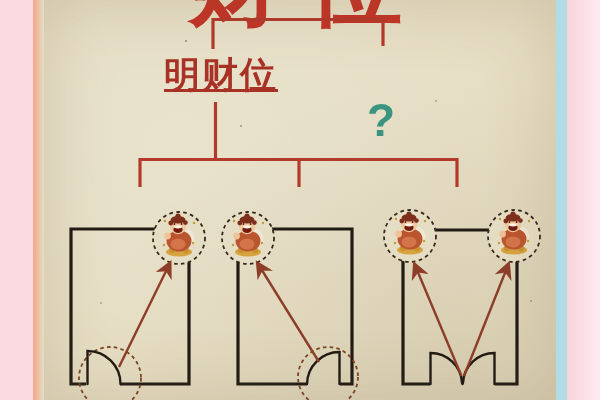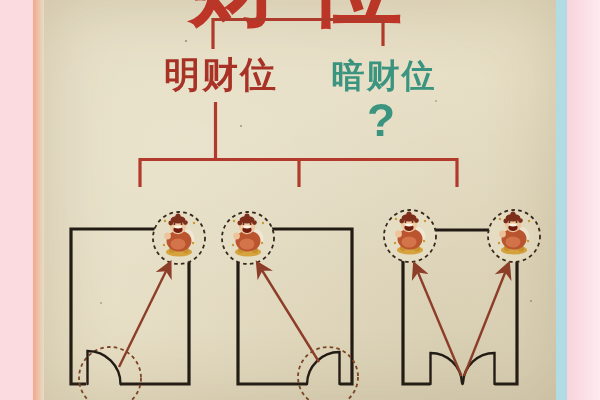--- a/index.html
+++ b/index.html
@@ -30,21 +30,21 @@
       345px 260px 0 rgba(90,75,45,.45), -85px 262px 0 rgba(90,75,45,.4),
       52px 338px 0 rgba(100,80,50,.35);}
   .gfx{position:absolute; left:0; top:0;}
   .title{
     position:absolute; left:308px; top:-64px; transform:translateX(-50%);
     font-family:"Liberation Serif","DejaVu Serif",serif; font-weight:700;
     font-size:94px; line-height:1; letter-spacing:26px; white-space:nowrap;
     color:var(--title-red);
   }
   .label{position:absolute; transform:translateX(-50%); white-space:nowrap;
-    font-family:"Liberation Serif","DejaVu Serif",serif; font-weight:700;}
+    font-family:"Liberation Serif","DejaVu Serif",serif; font-weight:700;text-decoration:underline;}
   .label-ming{left:221px; top:57px; font-size:36px; line-height:1; letter-spacing:2px; color:var(--label-red);}
   .label-an{left:384px; top:60px; font-size:33px; line-height:1; letter-spacing:2px; color:var(--teal);}
   .qmark{position:absolute; left:381px; top:97px; transform:translateX(-50%);
     font-weight:800; font-size:46px; line-height:1; color:var(--teal);}
   
   .red-line{stroke:var(--line-red); stroke-width:3.2; fill:none;}
   .wall{stroke:var(--wall-black); stroke-width:3.2; fill:none; stroke-linejoin:miter;}
   .door{stroke:var(--wall-black); stroke-width:2.4; fill:none; stroke-linecap:round;}
   .door-circle{fill:none; stroke:var(--dash-brown); stroke-width:1.8; stroke-dasharray:3.6 3.2;}
   .god-circle{fill:var(--background); stroke:var(--dash-dark); stroke-width:1.8; stroke-dasharray:3.6 3.4;}
@@ -56,21 +56,20 @@
 <div class="stage">
 
   <div class="band band-left-pink"></div>
   <div class="band band-salmon"></div>
   <div class="band band-blue"></div>
   <div class="band band-right-pink"></div>
   <div class="specks"></div>
 
   <div class="title">财位</div>
   <div class="label label-ming">明财位</div>
-  <div class="label label-an">暗财位</div>
   <div class="qmark">?</div>
 
   <svg class="gfx" width="600" height="400" viewBox="0 0 600 400">
     <defs>
       <marker id="ah" viewBox="0 0 8 8" refX="6.5" refY="4" markerWidth="7.5" markerHeight="7.5" orient="auto">
         <path d="M0 0 L8 4 L0 8 L2.4 4 Z" fill="#8d3e29"></path>
       </marker>
       <g id="god">
         <ellipse cx="0" cy="15" rx="13" ry="4.5" fill="#d7a33e"></ellipse>
         <circle cx="-7" cy="13" r="3" fill="#c8922f"></circle>

